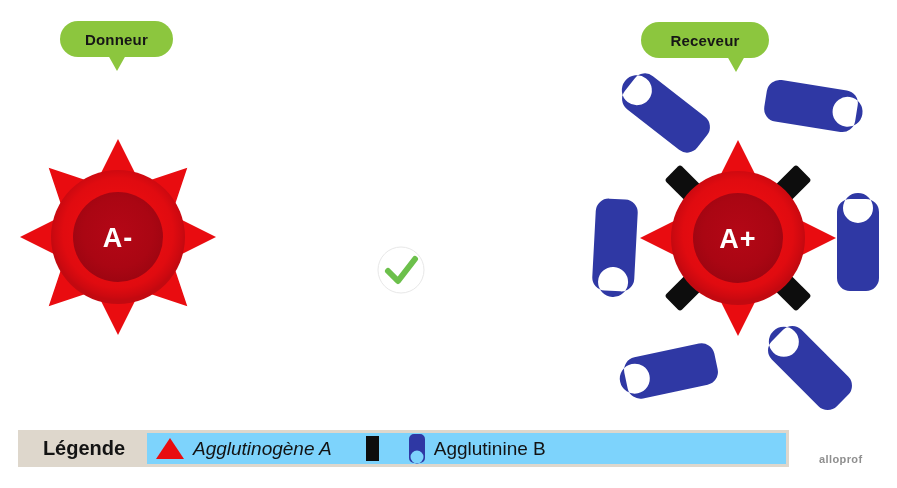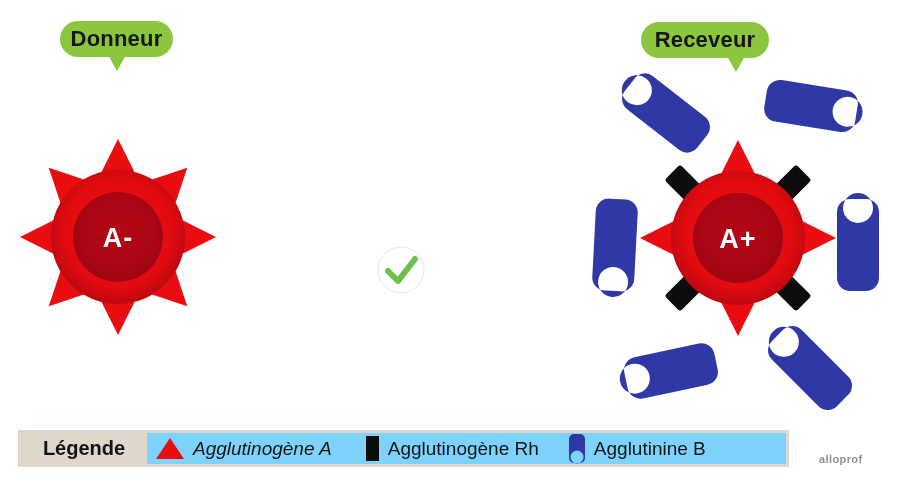--- a/index.html
+++ b/index.html
@@ -8,21 +8,21 @@
   }
   html,body{margin:0;padding:0;background:#ffffff;}
   .canvas{
     position:relative; width:897px; height:488px; background:#ffffff;
     overflow:hidden; font-family:"Liberation Sans", sans-serif;
   }
   .scene{position:absolute; left:0; top:0;}
   
   .bubble{
     position:absolute; background:var(--green); color:var(--text_dark);
-    font-weight:700; font-size:22px; display:flex; align-items:center;
+    font-weight:700; font-size:15px; display:flex; align-items:center;
     justify-content:center; border-radius:18px; letter-spacing:0.2px;
   }
   .bubble-donor{left:60px; top:21px; width:113px; height:36px;}
   .bubble-recipient{left:641px; top:22px; width:128px; height:36px;}
   .bubble-tail{
     position:absolute; width:0; height:0;
     border-left:9px solid transparent; border-right:9px solid transparent;
     border-top:16px solid var(--green);
   }
   .tail-donor{left:108px; top:55px;}
@@ -141,21 +141,20 @@
   <div class="legend">
     <div class="legend-title">Légende</div>
 
     <div class="legend-item li-a">
       <span class="tri-icon"></span>
       <span>Agglutinogène A</span>
     </div>
 
     <div class="legend-item li-rh">
       <span class="rh-icon"></span>
-      <span>Agglutinogène Rh</span>
     </div>
 
     <div class="legend-item li-b">
       <svg class="b-icon" width="16" height="30" viewBox="0 0 16 30">
         <path fill-rule="evenodd" style="fill:var(--blue)" d="
           M5 0 H11 A5 5 0 0 1 16 5 V24 A5 5 0 0 1 11 29 H5 A5 5 0 0 1 0 24 V5 A5 5 0 0 1 5 0 Z
           M8 23 m -6.5 0 a 6.5 6.5 0 1 0 13 0 a 6.5 6.5 0 1 0 -13 0 Z"></path>
       </svg>
       <span>Agglutinine B</span>
     </div>

